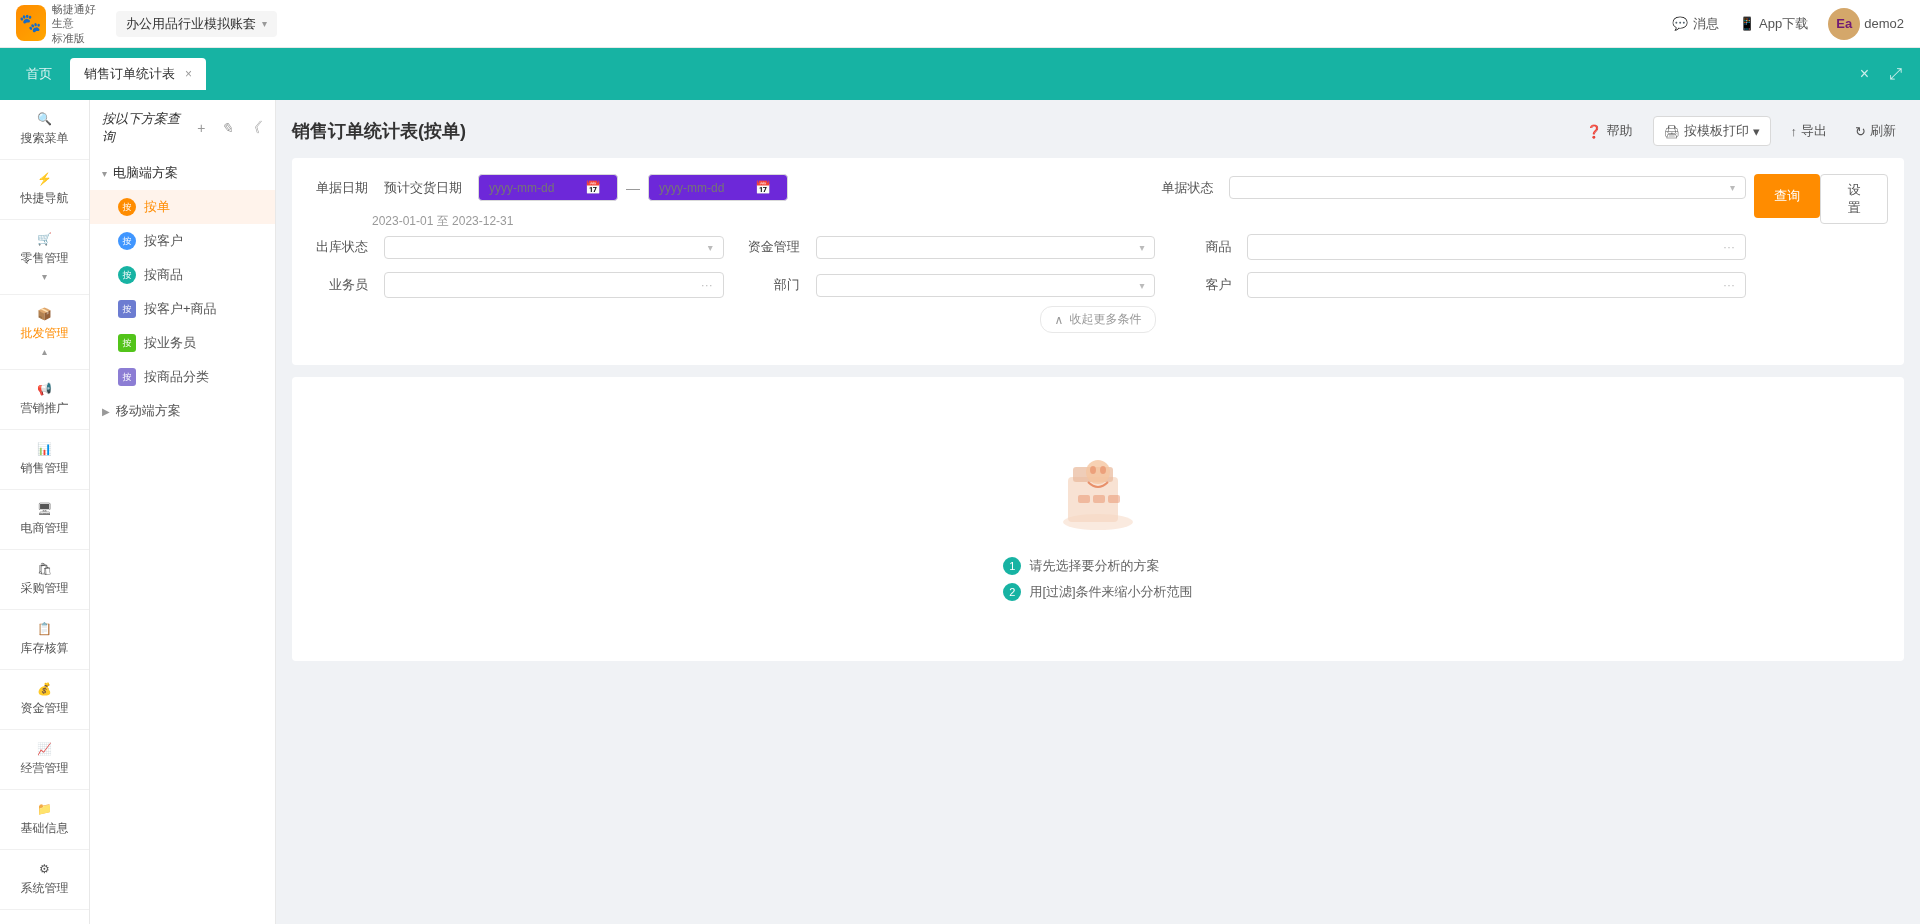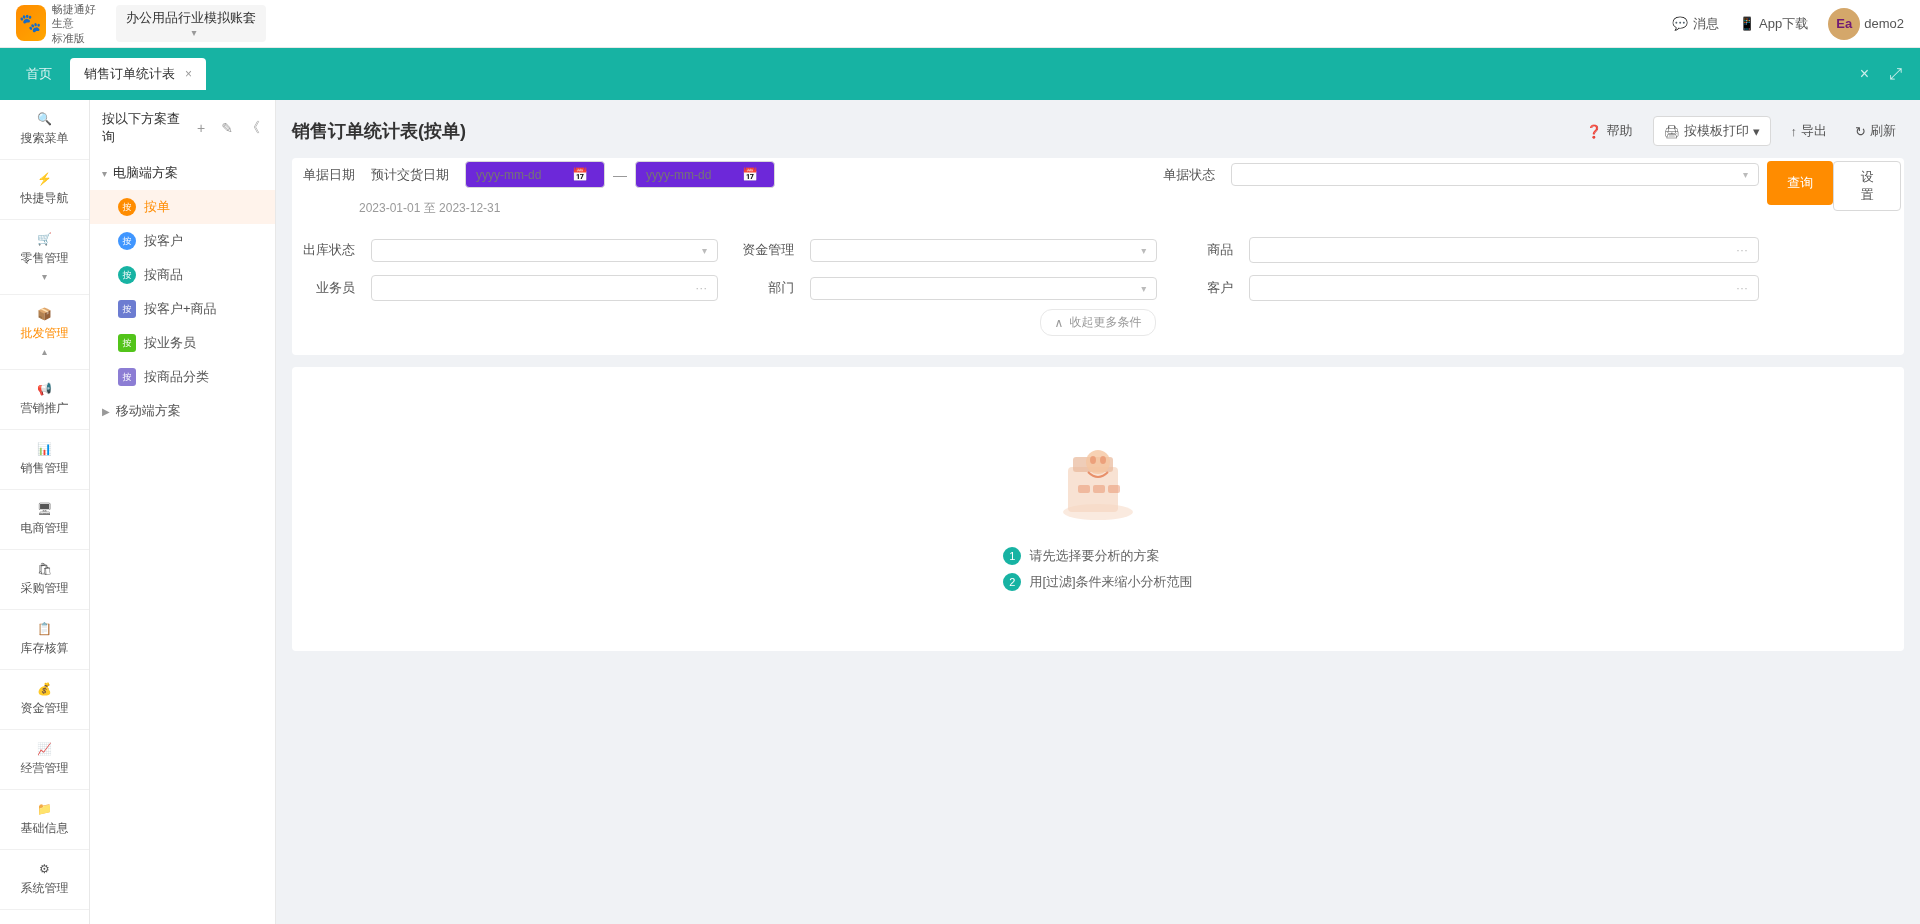--- a/index.html
+++ b/index.html
@@ -40,21 +40,20 @@
     .company-selector {
       display: flex;
       align-items: center;
       padding: 4px 10px;
       background: #f5f5f5;
       border-radius: 4px;
       cursor: pointer;
       font-size: 13px;
       color: #333;
       margin-left: 10px;
-      flex-direction: column;
     }
     .company-selector .arrow { margin-left: 6px; color: #999; font-size: 10px; }
     .top-right {
       margin-left: auto;
       display: flex;
       align-items: center;
       gap: 20px;
     }
     .top-right-item {
       display: flex;
@@ -170,20 +169,21 @@
       overflow-y: auto;
     }
     .scheme-panel-header {
       display: flex;
       align-items: center;
       justify-content: flex-start;
       padding: 10px 12px;
       font-size: 13px;
       color: #333;
       font-weight: 500;
+      font-style: italic;
     }
     .scheme-panel-actions {
       display: flex;
       align-items: center;
       gap: 6px;
     }
     .scheme-action-btn {
       width: 20px;
       height: 20px;
       display: flex;
@@ -280,21 +280,21 @@
       color: #555;
       font-size: 13px;
       padding: 4px 8px;
       border-radius: 4px;
     }
 
     
     .filter-card {
       background: #fff;
       border-radius: 4px;
-      padding: 3px;
+      padding: 16px;
       margin-bottom: 12px;
     }
     .filter-row {
       display: flex;
       align-items: center;
       gap: 16px;
       margin-bottom: 12px;
     }
     .filter-row:last-child { margin-bottom: 0; }
     .filter-label {
@@ -722,21 +722,21 @@
                 </div>
               </div>
 
               <span class="filter-label">单据状态</span>
               <div class="dropdown-select" style="flex:1.5;">
                 <span class="placeholder"></span>
                 <span class="arrow">▾</span>
               </div>
             </div>
 
-            <div style="display:flex; align-items:center; margin-bottom:20px; padding-left:60px;">
+            <div style="display:flex; align-items:center; margin-bottom:4px; padding-left:60px;">
               <span class="date-range-sub">2023-01-01 至 2023-12-31</span>
             </div>
 
             <div class="filter-row">
               <span class="filter-label">出库状态</span>
               <div class="dropdown-select">
                 <span class="placeholder"></span>
                 <span class="arrow">▾</span>
               </div>
 

